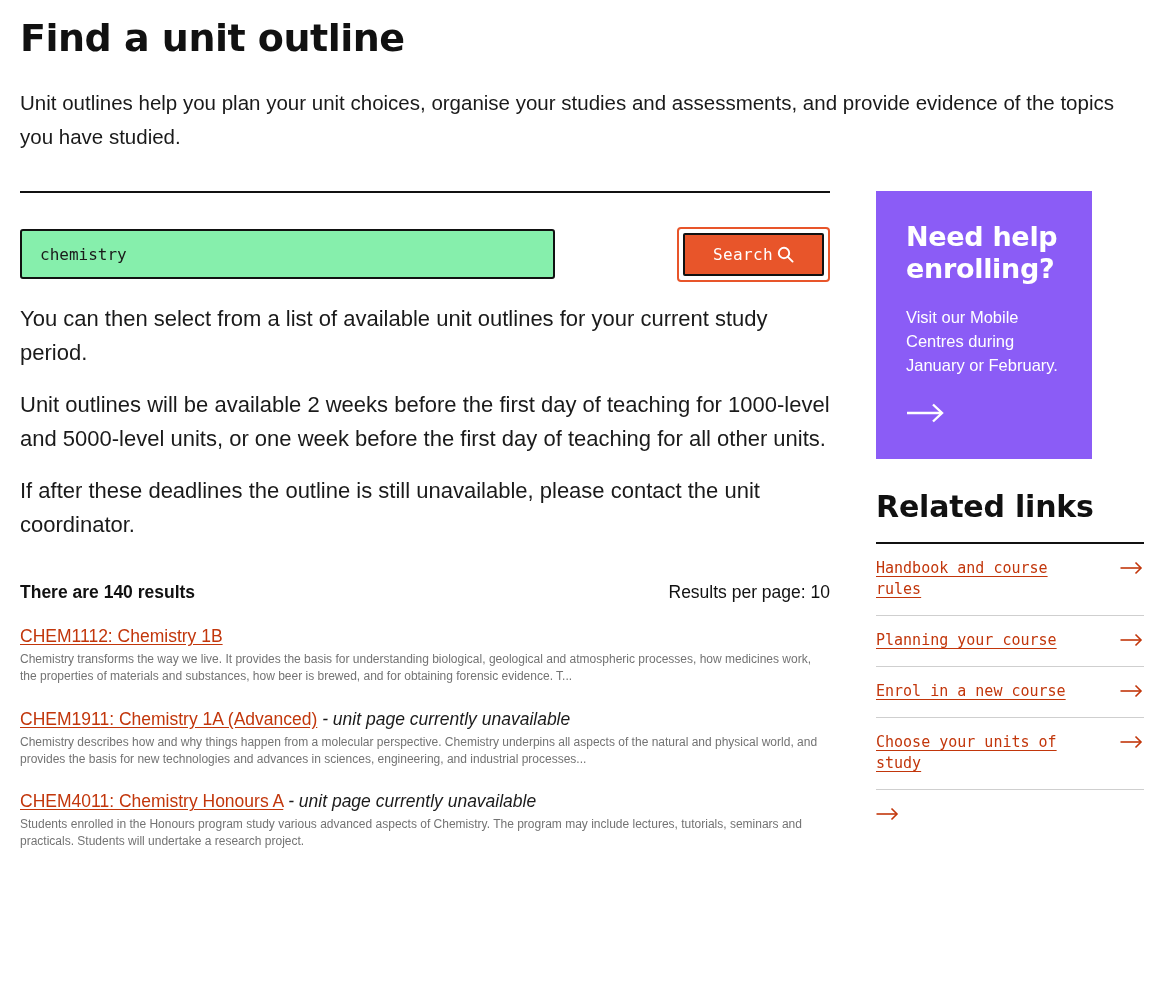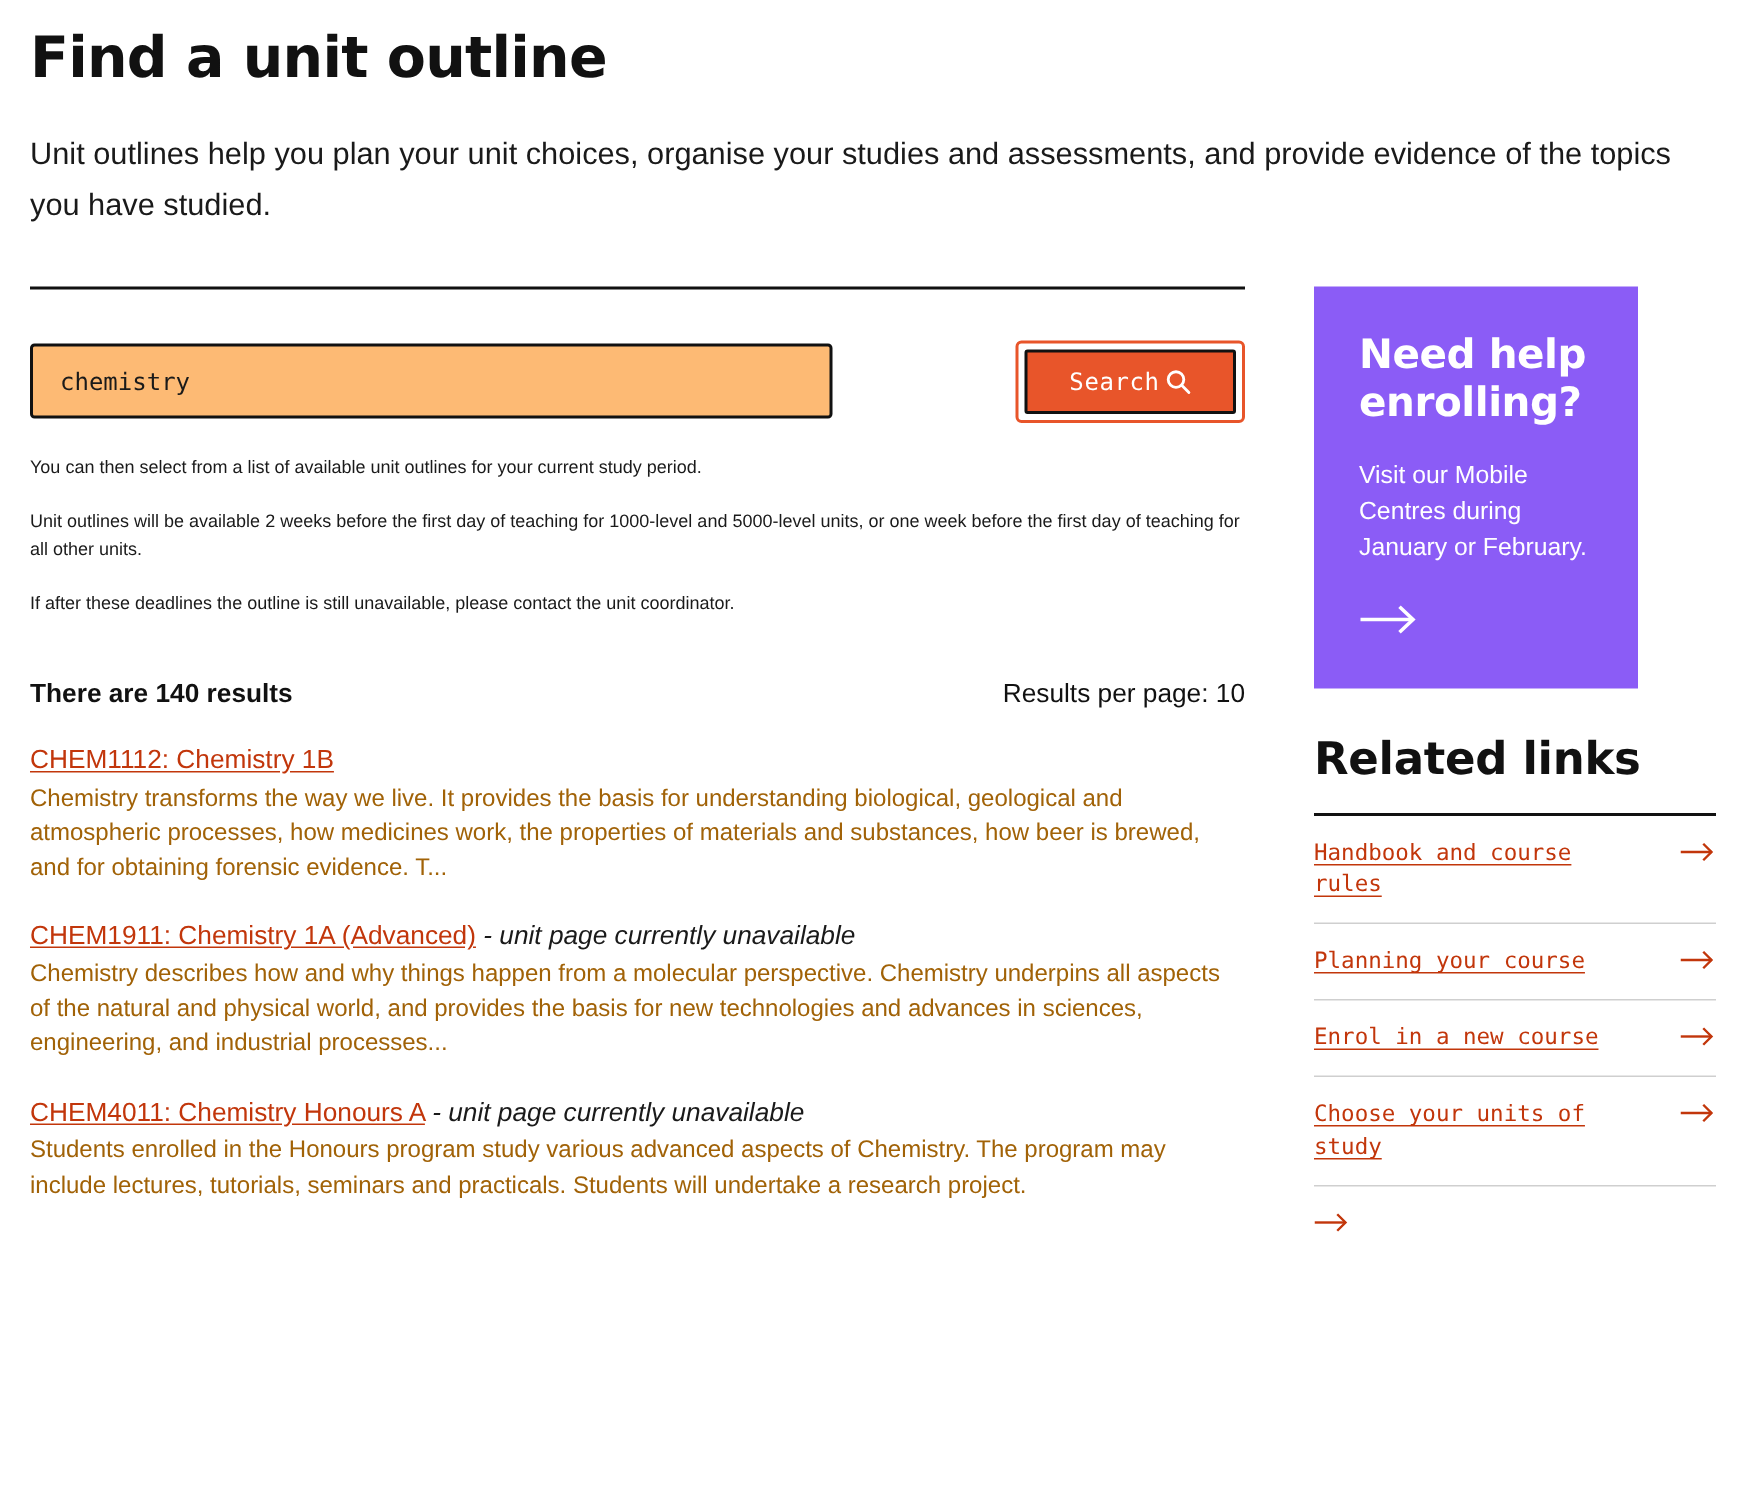--- a/index.html
+++ b/index.html
@@ -73,21 +73,21 @@
   }
   .search-input {
     width: 540px;
     height: 50px;
     border: 2px solid #111111;
     border-radius: 3px;
     padding: 0 18px;
     font-family: "DejaVu Sans Mono", monospace;
     font-size: 16px;
     color: #1a1a1a;
-    background: #fdba74;
+    background: #86efac;
     outline: none;
   }
   .search-input::placeholder { color: #7a7a7a; }
 
   .search-btn-wrap {
     margin-left: 122px;
     padding: 4px;
     border: 2px solid #E8552A;
     border-radius: 4px;
   }
@@ -107,21 +107,21 @@
   .search-btn-label {
     font-family: "DejaVu Sans Mono", monospace;
     font-size: 16px;
     color: #ffffff;
     letter-spacing: 0.4px;
   }
   .search-btn svg { display: block; }
 
   
   .body-p {
-    font-size: 12px;
+    font-size: 22px;
     line-height: 1.55;
     margin: 18px 0 0 0;
     max-width: 810px;
     color: #1a1a1a;
   }
   .body-p.first { margin-top: 20px; }
 
   
   .results-bar {
     display: flex;
@@ -152,24 +152,24 @@
     color: #C2360B;
     text-decoration: underline;
     text-underline-offset: 2px;
     cursor: pointer;
   }
   .result-note {
     color: #1a1a1a;
     font-style: italic;
   }
   .result-desc {
-    font-size: 16px;
+    font-size: 12px;
     line-height: 1.45;
     margin: 3px 0 0 0;
-    color: #a16207;
+    color: #737373;
   }
 
   
   .promo {
     background: #8b5cf6;
     color: #ffffff;
     width: 216px;
     min-height: 268px;
     padding: 30px 28px 26px 30px;
     position: relative;

